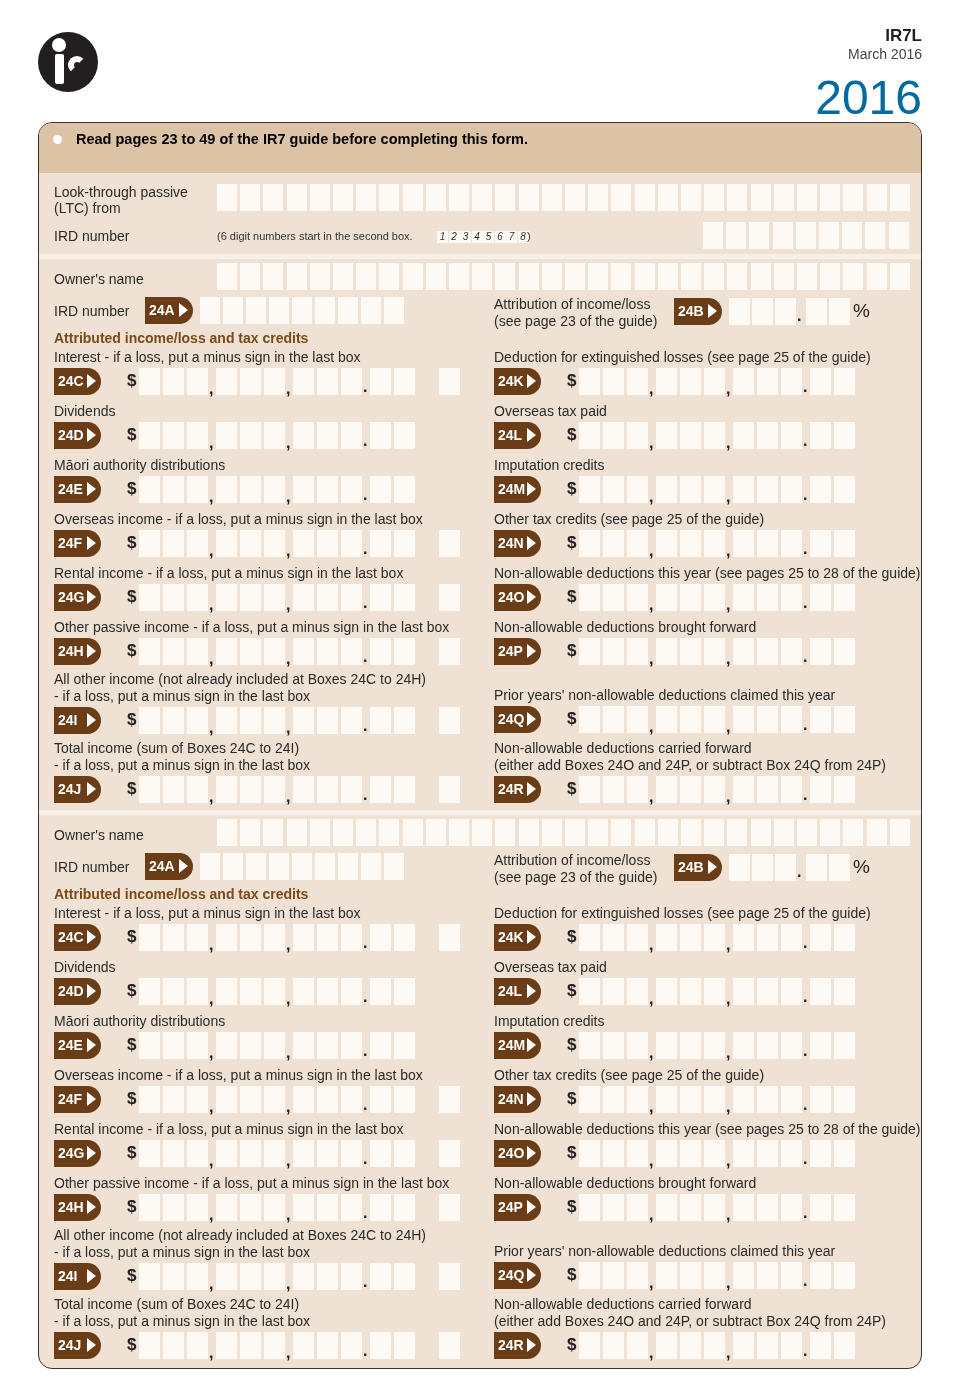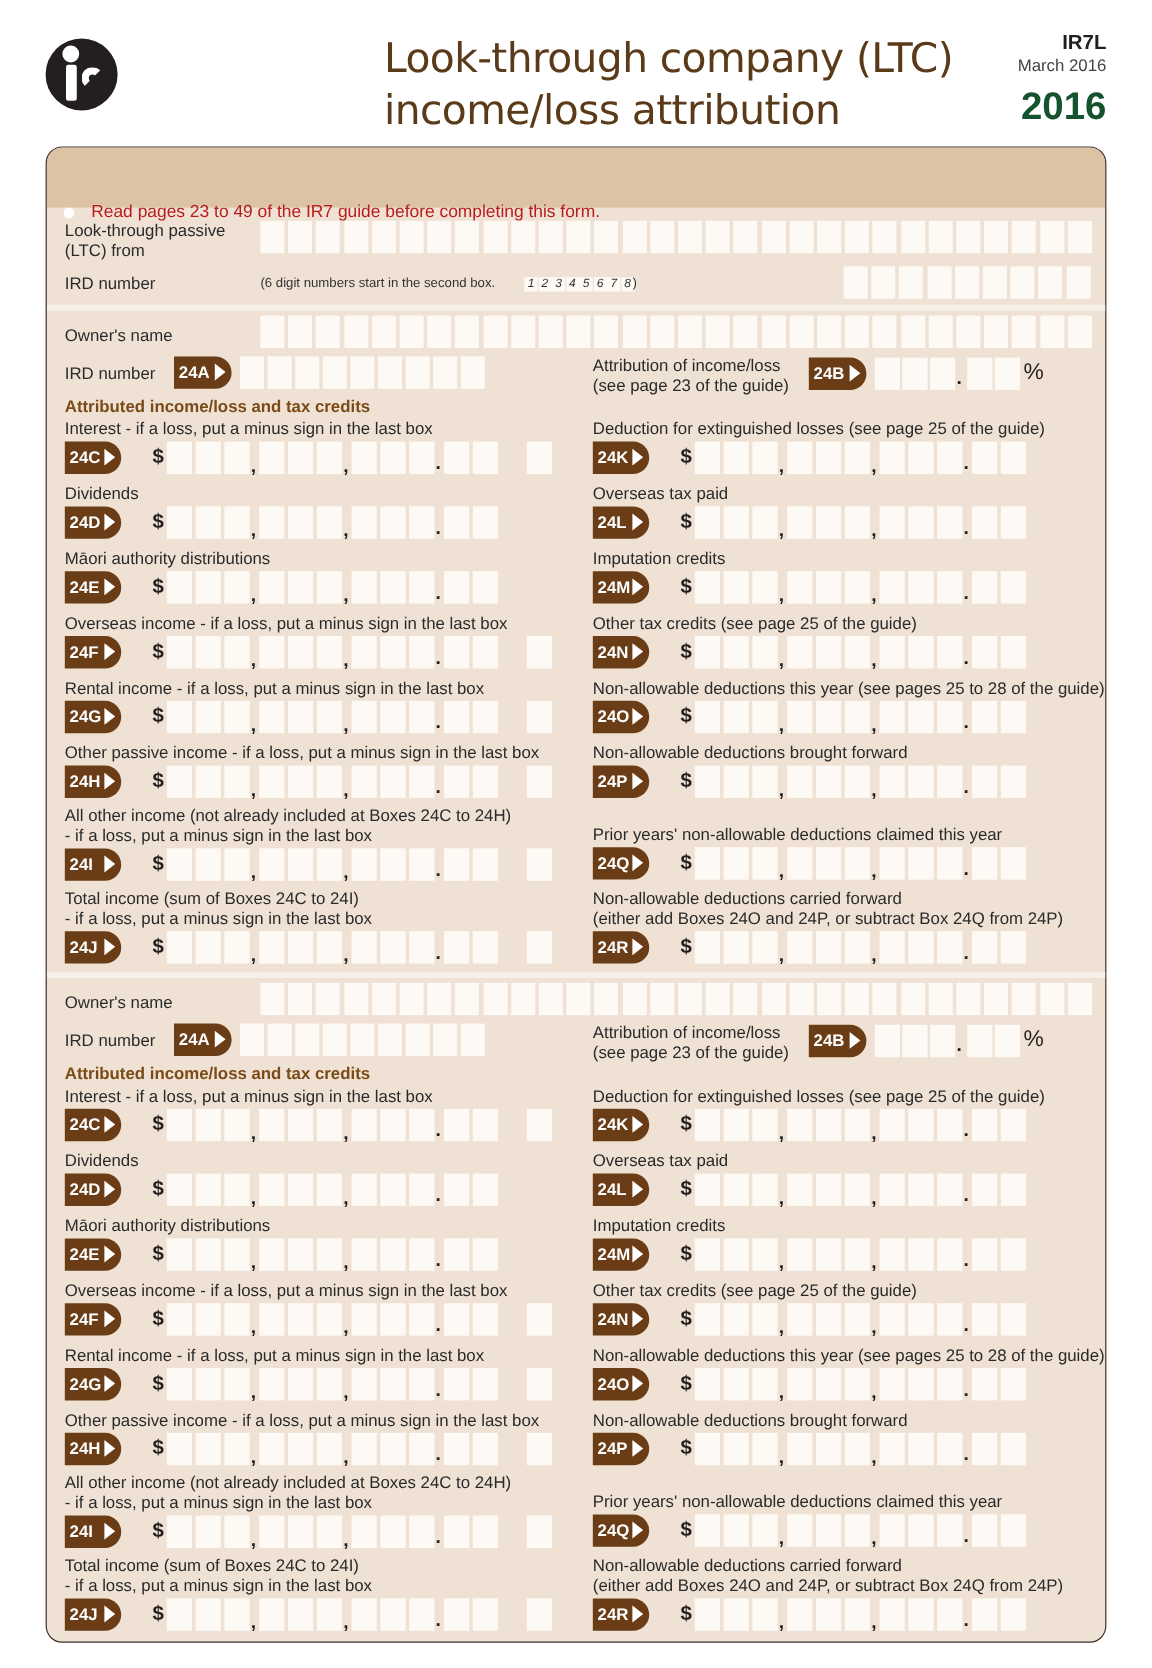--- a/index.html
+++ b/index.html
@@ -9,25 +9,25 @@
   .logo .dot { position: absolute; left: 14px; top: 6px; width: 14px; height: 14px; border-radius: 50%; background: #fff; }
   .logo .stem { position: absolute; left: 17px; top: 22px; width: 9px; height: 30px; background: #fff; border-radius: 2px; }
   .logo .r { position: absolute; left: 30px; top: 24px; width: 18px; height: 18px; border-radius: 50%; border: 6px solid #fff; border-right-color: transparent; border-bottom-color: transparent; }
   .brand { position: absolute; left: 108px; top: 42px; }
   .brand .b1 { font-size: 20px; font-weight: bold; color: #231f20; letter-spacing: -0.3px; }
   .brand .b2 { font-size: 18px; color: #231f20; margin-top: 1px; }
   .title { position: absolute; left: 320px; top: 28px; font-family: "DejaVu Sans", sans-serif; font-size: 34px; line-height: 43px; color: #5a3a18; letter-spacing: -0.5px; }
   .formcode { position: absolute; right: 38px; top: 26px; text-align: right; }
   .formcode .c1 { font-size: 17px; font-weight: bold; color: #231f20; }
   .formcode .c2 { font-size: 14px; color: #444; }
-  .formcode .c3 { font-size: 32px; font-weight: bold; color: #14532d; margin-top: 8px; }
+  .formcode .c3 { font-size: 48px; font-weight: normal; color: #0369a1; margin-top: 8px; }
 
   .panel { position: absolute; left: 38px; top: 122px; width: 884px; height: 1247px; border: 1.5px solid #3d3028; border-radius: 14px; background: #efe2d4; overflow: hidden; }
   .notice { background: #dcc3a5; height: 50px; padding-top: 5px; }
-  .notice .line { font-size: 14.5px; font-weight: normal; color: #b91c1c; height: 22px; line-height: 22px; padding-left: 37px; position: relative; margin-top: 38px; }
+  .notice .line { font-size: 14.5px; font-weight: bold; color: #000000; height: 22px; line-height: 22px; padding-left: 37px; position: relative; }
   .notice .line::before { content: ""; position: absolute; left: 14px; top: 7px; width: 9px; height: 9px; border-radius: 50%; background: #fff; }
 
   .sep { height: 5px; background: #f7f0e8; }
   .lbl { position: absolute; font-size: 14px; color: #2a2a2a; line-height: 16px; }
   .lbl.sect { color: #7a4a17; font-weight: bold; }
   .box { position: absolute; background: #fdfaf6; width: 21px; height: 27px; }
   .badge { position: absolute; height: 27px; background: #6a3d16; border-radius: 0 14px 14px 0; color: #fff; font-size: 14px; font-weight: bold; line-height: 27px; padding-left: 4px; }
   .badge .tri { position: absolute; right: 5px; top: 6px; width: 0; height: 0; border-top: 7px solid transparent; border-bottom: 7px solid transparent; border-left: 9px solid #fff; }
   .dollar { position: absolute; font-size: 17px; font-weight: bold; color: #231f20; }
   .punct { position: absolute; font-size: 16px; font-weight: bold; color: #231f20; }
@@ -36,24 +36,20 @@
   .sample { position: absolute; background: #fdfaf6; font-size: 10px; font-style: italic; color: #333; width: 11px; height: 12px; text-align: center; line-height: 12px; }
 </style>
 </head>
 <body>
 
 <div class="header">
   <div class="logo">
     <div class="dot"></div>
       <div class="stem"></div>
       <div class="r"></div>
-  </div>
-  <div class="title">
-    <div>Look-through company (LTC)</div>
-    <div>income/loss attribution</div>
   </div>
   <div class="formcode">
     <div class="c1">IR7L</div>
     <div class="c2">March 2016</div>
     <div class="c3">2016</div>
   </div>
 </div>
 
 <div class="panel" id="panel">
   <div class="notice">

